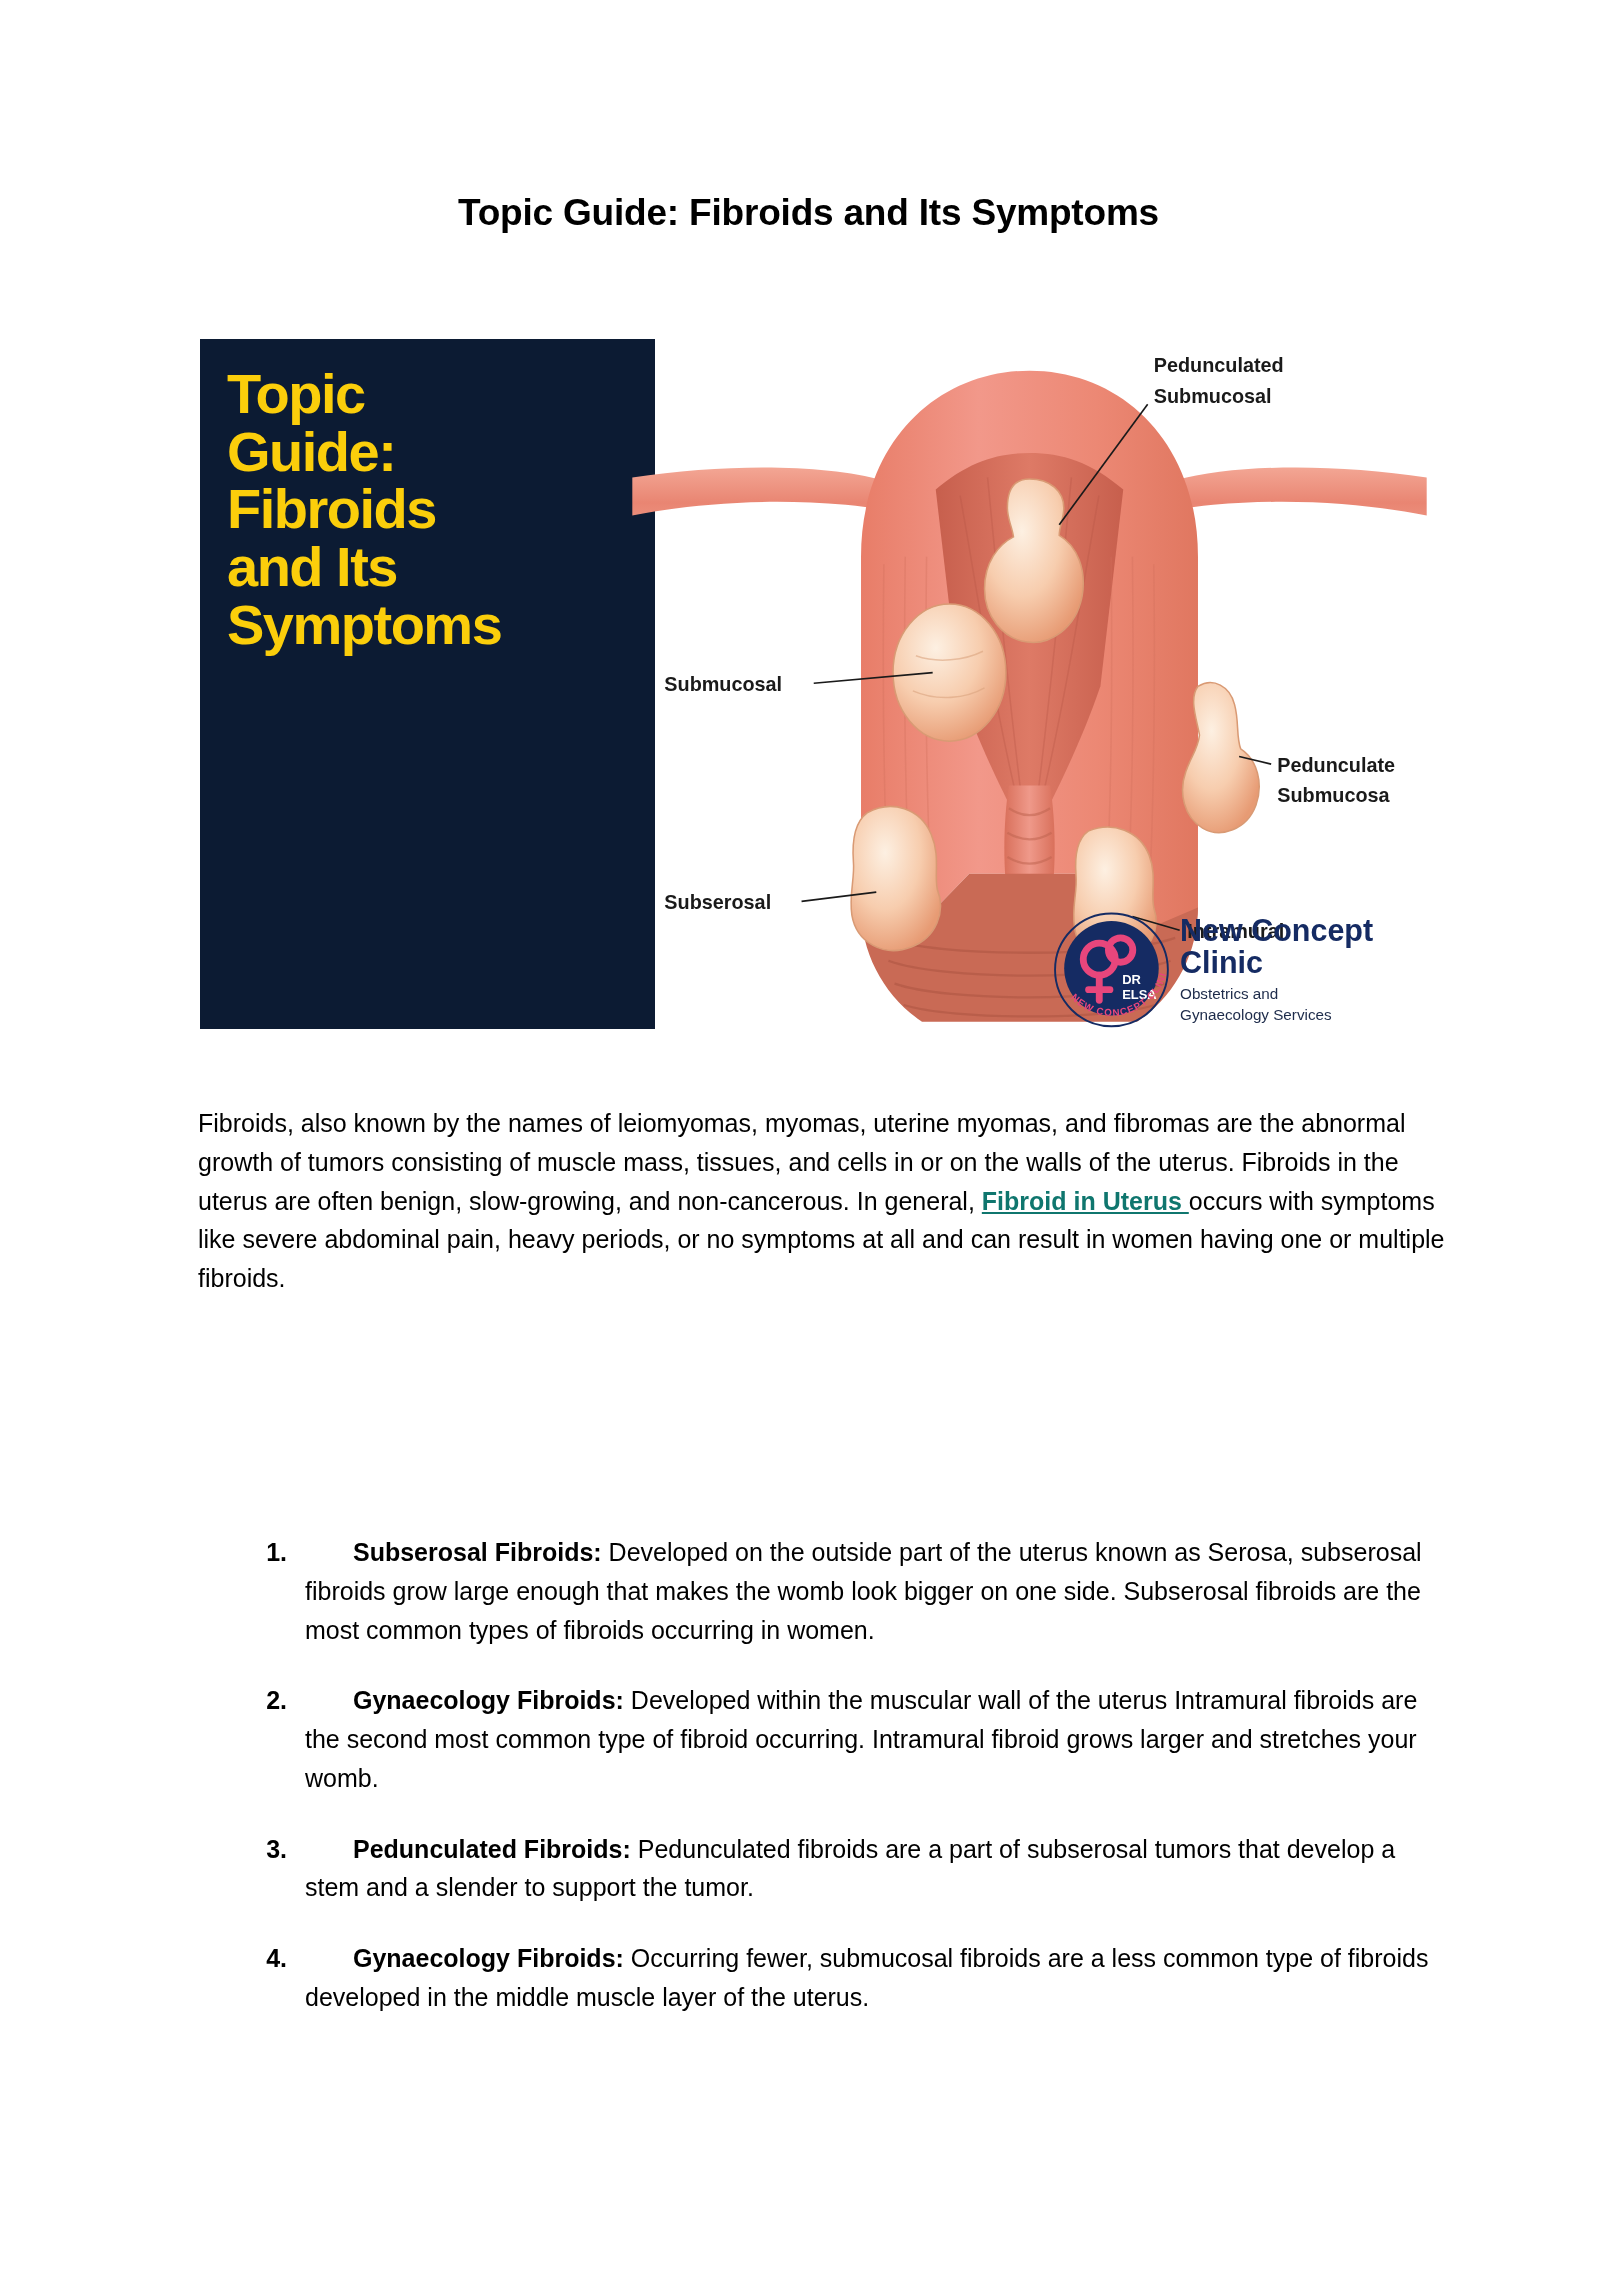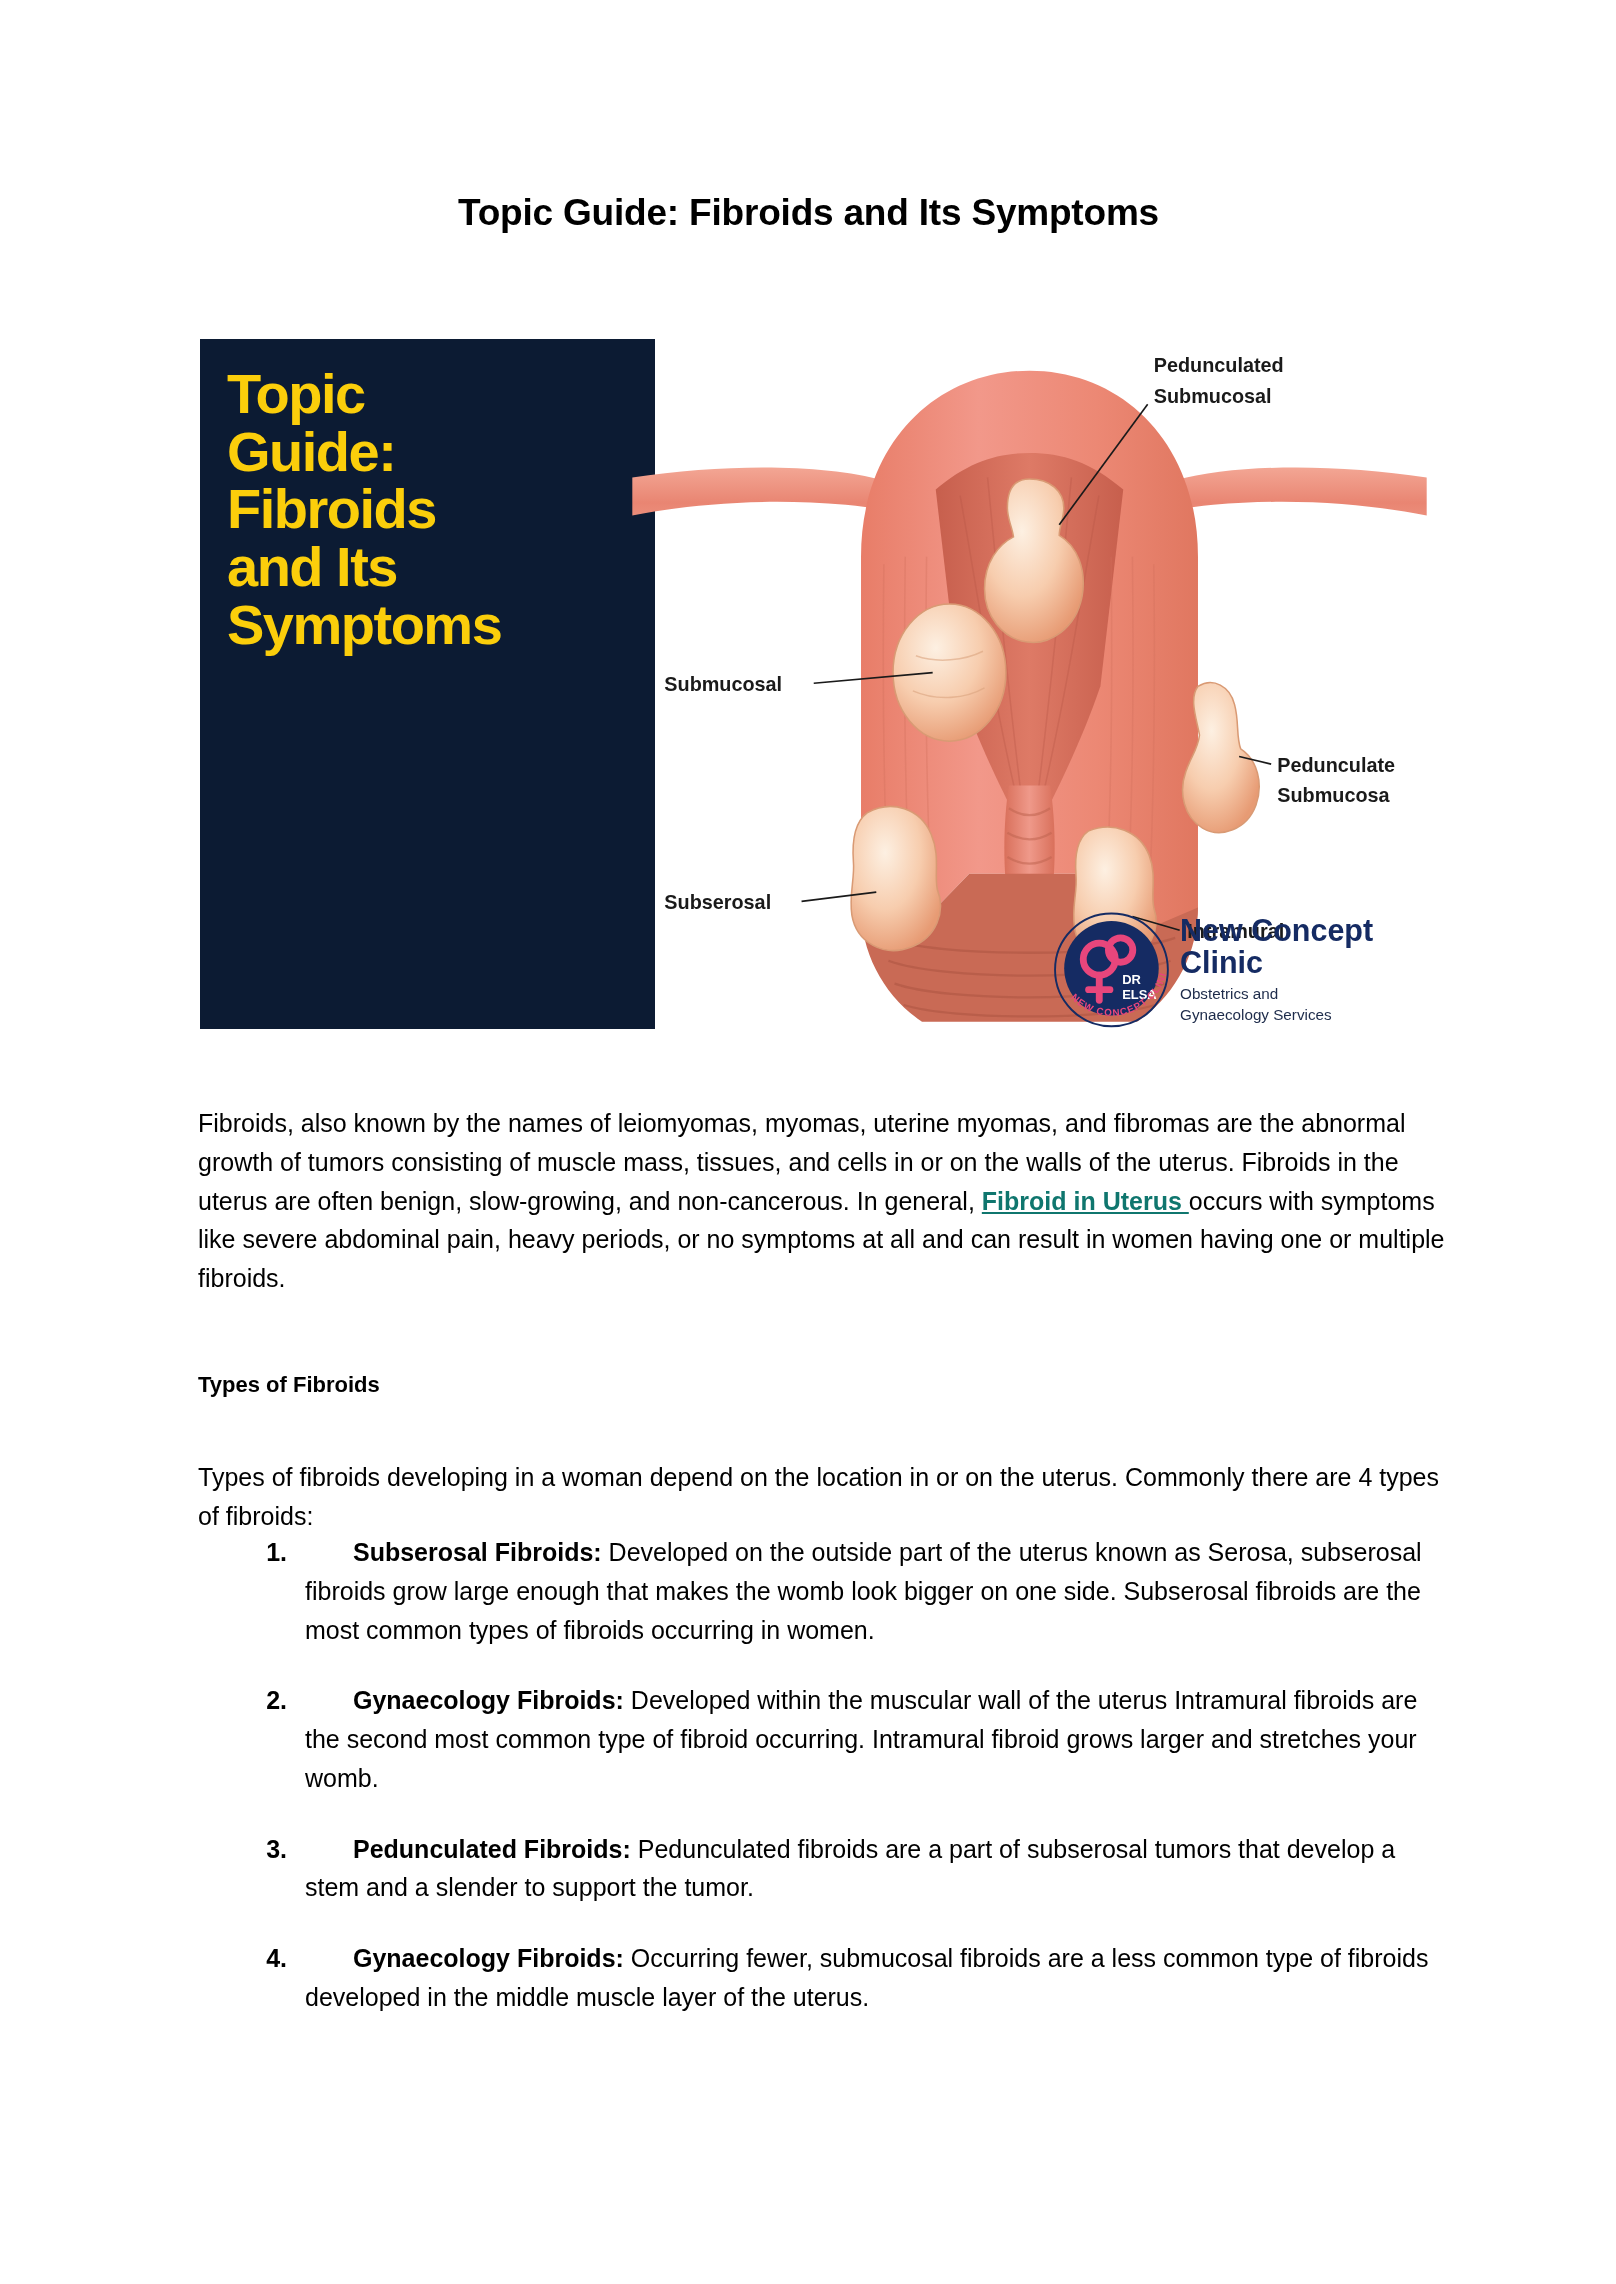--- a/index.html
+++ b/index.html
@@ -333,23 +333,21 @@
         <text x="168" y="90" font-family="Liberation Sans, sans-serif" font-size="40" font-weight="bold" fill="#152b63">Clinic</text>
         <text x="168" y="124" font-family="Liberation Sans, sans-serif" font-size="20" fill="#1d2b4a">Obstetrics and</text>
         <text x="168" y="152" font-family="Liberation Sans, sans-serif" font-size="20" fill="#1d2b4a">Gynaecology Services</text>
       </svg>
     </div>
 
   </div>
 
   <p class="body-text" id="para-intro"><span>Fibroids, also known by the names of leiomyomas, myomas, uterine myomas, and fibromas are the abnormal growth of tumors consisting of muscle mass, tissues, and cells in or on the walls of the uterus. Fibroids in the uterus are often benign, slow-growing, and non-cancerous. In general, </span><a class="link" href="#">Fibroid in Uterus </a><span>occurs with symptoms like severe abdominal pain, heavy periods, or no symptoms at all and can result in women having one or multiple fibroids.</span></p>
 
-  <h2 class="section-heading">Types of Fibroids</h2>
-
-  <p class="body-text" id="para-types">Types of fibroids developing in a woman depend on the location in or on the uterus. Commonly there are 4 types of fibroids:</p>
+
 
   <ol class="fib-list">
     <li class="fib-item">
       <span class="fib-num">1.</span><span class="fib-term">Subserosal Fibroids:</span><span> Developed on the outside part of the uterus known as Serosa, subserosal fibroids grow large enough that makes the womb look bigger on one side. Subserosal fibroids are the most common types of fibroids occurring in women.</span>
     </li>
     <li class="fib-item">
       <span class="fib-num">2.</span><span class="fib-term">Gynaecology Fibroids:</span><span> Developed within the muscular wall of the uterus Intramural fibroids are the second most common type of fibroid occurring. Intramural fibroid grows larger and stretches your womb.</span>
     </li>
     <li class="fib-item">
       <span class="fib-num">3.</span><span class="fib-term">Pedunculated Fibroids:</span><span> Pedunculated fibroids are a part of subserosal tumors that develop a stem and a slender to support the tumor.</span>

